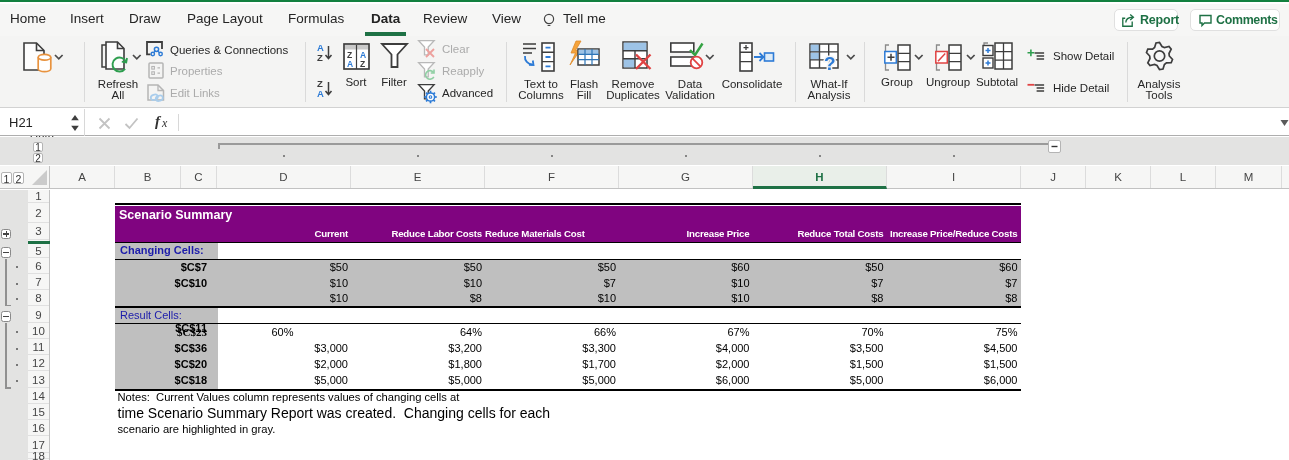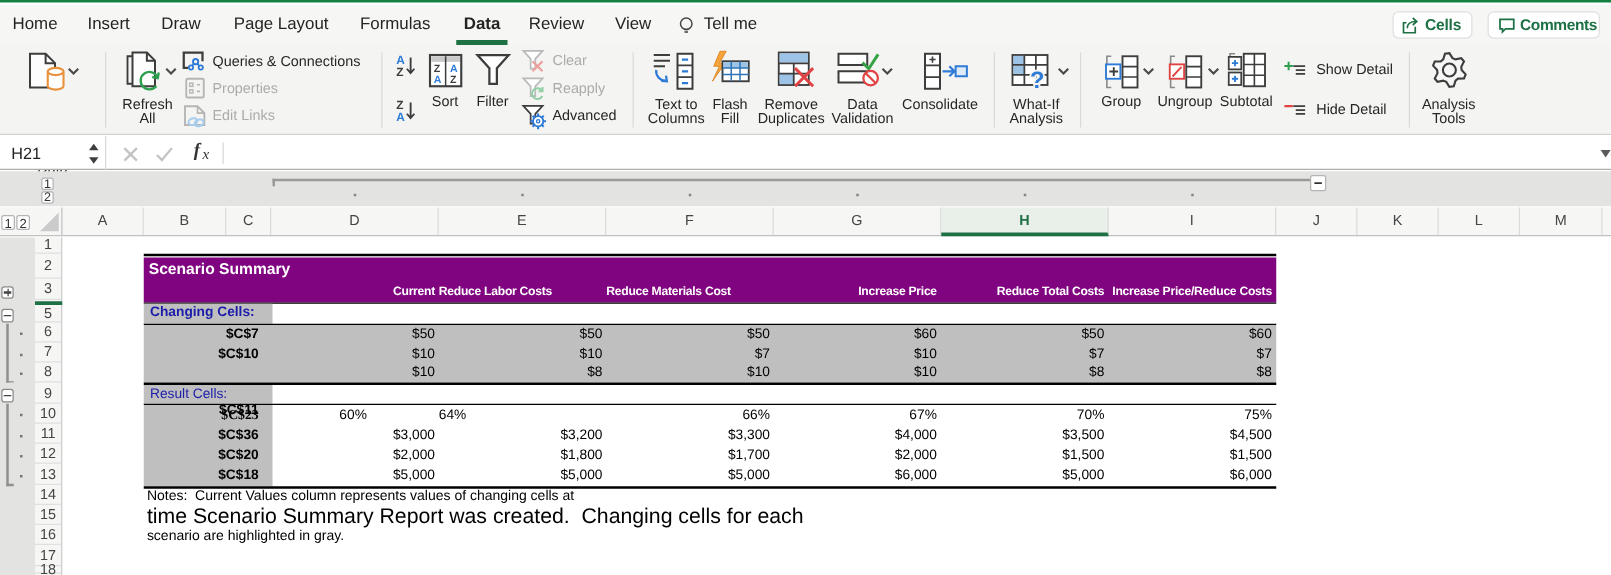--- a/index.html
+++ b/index.html
@@ -53,21 +53,21 @@
     <path d="M6.3 11.5 L9.7 11.5 M6.6 13.5 L9.4 13.5" stroke="#444" stroke-width="1.2" fill="none"></path>
   </svg>
 
   <div class="abs" style="left:1114px; top:5px; width:64px; height:22px; background:#fff; border:1px solid #e0e0e0; border-radius:5px;"></div>
   <div class="abs" style="left:1190px; top:5px; width:90px; height:22px; background:#fff; border:1px solid #e0e0e0; border-radius:5px;"></div>
   <svg class="abs" style="left:1121px; top:9px;" width="16" height="15" viewBox="0 0 16 15">
     <path d="M4.2 5.2 L1.8 5.2 L1.8 13.2 L11.2 13.2 L11.2 8.4" fill="none" stroke="#1e7145" stroke-width="1.35"></path>
     <path d="M4.8 9.6 C4.8 5.6 7.2 4.2 11.8 4.2" fill="none" stroke="#1e7145" stroke-width="1.35"></path>
     <path d="M9.2 1.4 L12.4 4.2 L9.2 7.0" fill="none" stroke="#1e7145" stroke-width="1.35"></path>
   </svg>
-  <span class="abs" style="left:1140px; top:9px; font-size:12.5px; letter-spacing:-0.2px; font-weight:bold; color:#1e7145;">Cells</span>
+  <span class="abs" style="left:1140px; top:9px; font-size:12.5px; letter-spacing:-0.2px; font-weight:bold; color:#1e7145;">Report</span>
   <svg class="abs" style="left:1198px; top:9px;" width="15" height="15" viewBox="0 0 15 15">
     <path d="M2 2.5 L13 2.5 L13 10 L6.5 10 L4 12.5 L4 10 L2 10 Z" fill="none" stroke="#1e7145" stroke-width="1.4"></path>
   </svg>
   <span class="abs" style="left:1216px; top:9px; font-size:12.4px; letter-spacing:-0.3px; font-weight:bold; color:#1e7145;">Comments</span>
 </div>
 
 <div id="ribbon" class="abs">
   <div class="rsep" style="left:84px;"></div>
   <div class="rsep" style="left:305px;"></div>
   <div class="rsep" style="left:506px;"></div>
@@ -372,21 +372,21 @@
     <div class="rh" style="top:247.5px; height:15.2px; line-height:15.2px;">17</div>
     <div class="rh" style="top:263.8px; height:5.2px; line-height:5.2px;">18</div>
     <div class="abs" style="left:0; top:50.5px; width:22px; height:3px; background:#1e7145;"></div>
 </div>
 <div id="sheet" class="abs" style="left:50px; top:190px; width:1239px; height:270px; background:#fff;"></div>
 <div id="tablelayer">
     <div class="abs" style="left:114.5px; top:203.4px; width:906.0px; height:2.1px; background:#000;"></div>
     <div class="abs" style="left:114.5px; top:205.5px; width:906.0px; height:36px; background:#800480;"></div>
     <div class="abs" style="left:119px; top:204.5px; width:300px; height:20px; line-height:20px; font-size:12.5px; font-weight:bold; color:#fff;">Scenario Summary</div>
     <div class="abs" style="left:217px; top:227px; width:131px; height:13px; line-height:13px; font-size:9.7px; letter-spacing:-0.2px; font-weight:bold; color:#fff; text-align:right;">Current</div>
-    <div class="abs" style="left:351px; top:227px; width:131px; height:13px; line-height:13px; font-size:9.7px; letter-spacing:-0.2px; font-weight:bold; color:#fff; text-align:left;">Reduce Labor Costs</div>
+    <div class="abs" style="left:351px; top:227px; width:131px; height:13px; line-height:13px; font-size:9.7px; letter-spacing:-0.2px; font-weight:bold; color:#fff; text-align:right;">Reduce Labor Costs</div>
     <div class="abs" style="left:485px; top:227px; width:131px; height:13px; line-height:13px; font-size:9.7px; letter-spacing:-0.2px; font-weight:bold; color:#fff; text-align:left;">Reduce Materials Cost</div>
     <div class="abs" style="left:619px; top:227px; width:130.5px; height:13px; line-height:13px; font-size:9.7px; letter-spacing:-0.2px; font-weight:bold; color:#fff; text-align:right;">Increase Price</div>
     <div class="abs" style="left:753px; top:227px; width:130.5px; height:13px; line-height:13px; font-size:9.7px; letter-spacing:-0.2px; font-weight:bold; color:#fff; text-align:right;">Reduce Total Costs</div>
     <div class="abs" style="left:887px; top:227px; width:130.5px; height:13px; line-height:13px; font-size:9.7px; letter-spacing:-0.2px; font-weight:bold; color:#fff; text-align:right;">Increase Price/Reduce Costs</div>
     <div class="abs" style="left:114.5px; top:241.5px; width:906.0px; height:1.6px; background:#000;"></div>
     <div class="abs" style="left:114.5px; top:243.1px; width:103px; height:15.5px; background:#bfbfbf;"></div>
     <div class="abs" style="left:120px; top:244.4px; width:200px; height:13px; line-height:13px; font-size:11px; font-weight:bold; color:#1c1cab;">Changing Cells:</div>
     <div class="abs" style="left:114.5px; top:258.6px; width:906.0px; height:1.5px; background:#000;"></div>
     <div class="abs" style="left:114.5px; top:260.1px; width:906.0px; height:45.9px; background:#bfbfbf;"></div>
     <div class="abs" style="left:114.5px; top:306px; width:906.0px; height:1.5px; background:#000;"></div>
@@ -411,21 +411,21 @@
     <div class="abs" style="left:887px; top:276.5px; width:130.5px; height:13px; line-height:13px; font-size:11px; text-align:right;">$7</div>
     <div class="abs" style="left:130px; top:292.1px; width:77px; height:13px; line-height:13px; font-size:11px; font-weight:bold; text-align:right;margin-top:30px;">$C$11</div>
     <div class="abs" style="left:217px; top:292.1px; width:131px; height:13px; line-height:13px; font-size:11px; text-align:right;">$10</div>
     <div class="abs" style="left:351px; top:292.1px; width:131px; height:13px; line-height:13px; font-size:11px; text-align:right;">$8</div>
     <div class="abs" style="left:485px; top:292.1px; width:131px; height:13px; line-height:13px; font-size:11px; text-align:right;">$10</div>
     <div class="abs" style="left:619px; top:292.1px; width:130.5px; height:13px; line-height:13px; font-size:11px; text-align:right;">$10</div>
     <div class="abs" style="left:753px; top:292.1px; width:130.5px; height:13px; line-height:13px; font-size:11px; text-align:right;">$8</div>
     <div class="abs" style="left:887px; top:292.1px; width:130.5px; height:13px; line-height:13px; font-size:11px; text-align:right;">$8</div>
     <div class="abs" style="left:130px; top:325.5px; width:77px; height:13px; line-height:13px; font-size:11px; font-weight:bold; text-align:right;font-family:Liberation Serif, serif;">$C$23</div>
     <div class="abs" style="left:217px; top:325.5px; width:131px; height:13px; line-height:13px; font-size:11px; text-align:center;">60%</div>
-    <div class="abs" style="left:351px; top:325.5px; width:131px; height:13px; line-height:13px; font-size:11px; ">64%</div>
+    <div class="abs" style="left:351px; top:325.5px; width:131px; height:13px; line-height:13px; font-size:11px; text-align:right;">64%</div>
     <div class="abs" style="left:485px; top:325.5px; width:131px; height:13px; line-height:13px; font-size:11px; text-align:right;">66%</div>
     <div class="abs" style="left:619px; top:325.5px; width:130.5px; height:13px; line-height:13px; font-size:11px; text-align:right;">67%</div>
     <div class="abs" style="left:753px; top:325.5px; width:130.5px; height:13px; line-height:13px; font-size:11px; text-align:right;">70%</div>
     <div class="abs" style="left:887px; top:325.5px; width:130.5px; height:13px; line-height:13px; font-size:11px; text-align:right;">75%</div>
     <div class="abs" style="left:130px; top:341.8px; width:77px; height:13px; line-height:13px; font-size:11px; font-weight:bold; text-align:right;">$C$36</div>
     <div class="abs" style="left:217px; top:341.8px; width:131px; height:13px; line-height:13px; font-size:11px; text-align:right;">$3,000</div>
     <div class="abs" style="left:351px; top:341.8px; width:131px; height:13px; line-height:13px; font-size:11px; text-align:right;">$3,200</div>
     <div class="abs" style="left:485px; top:341.8px; width:131px; height:13px; line-height:13px; font-size:11px; text-align:right;">$3,300</div>
     <div class="abs" style="left:619px; top:341.8px; width:130.5px; height:13px; line-height:13px; font-size:11px; text-align:right;">$4,000</div>
     <div class="abs" style="left:753px; top:341.8px; width:130.5px; height:13px; line-height:13px; font-size:11px; text-align:right;">$3,500</div>
@@ -438,21 +438,21 @@
     <div class="abs" style="left:753px; top:358.0px; width:130.5px; height:13px; line-height:13px; font-size:11px; text-align:right;">$1,500</div>
     <div class="abs" style="left:887px; top:358.0px; width:130.5px; height:13px; line-height:13px; font-size:11px; text-align:right;">$1,500</div>
     <div class="abs" style="left:130px; top:374.2px; width:77px; height:13px; line-height:13px; font-size:11px; font-weight:bold; text-align:right;">$C$18</div>
     <div class="abs" style="left:217px; top:374.2px; width:131px; height:13px; line-height:13px; font-size:11px; text-align:right;">$5,000</div>
     <div class="abs" style="left:351px; top:374.2px; width:131px; height:13px; line-height:13px; font-size:11px; text-align:right;">$5,000</div>
     <div class="abs" style="left:485px; top:374.2px; width:131px; height:13px; line-height:13px; font-size:11px; text-align:right;">$5,000</div>
     <div class="abs" style="left:619px; top:374.2px; width:130.5px; height:13px; line-height:13px; font-size:11px; text-align:right;">$6,000</div>
     <div class="abs" style="left:753px; top:374.2px; width:130.5px; height:13px; line-height:13px; font-size:11px; text-align:right;">$5,000</div>
     <div class="abs" style="left:887px; top:374.2px; width:130.5px; height:13px; line-height:13px; font-size:11px; text-align:right;">$6,000</div>
     <div class="abs" style="left:117.5px; top:390.0px; width:600px; height:14px; line-height:14px; font-size:11.2px;">Notes:&nbsp; Current Values column represents values of changing cells at</div>
-    <div class="abs" style="left:117.5px; top:406.2px; width:600px; height:14px; line-height:14px; font-size:17px;">time Scenario Summary Report was created.&nbsp; Changing cells for each</div>
+    <div class="abs" style="left:117.5px; top:406.2px; width:600px; height:14px; line-height:14px; font-size:14px;">time Scenario Summary Report was created.&nbsp; Changing cells for each</div>
     <div class="abs" style="left:117.5px; top:422.4px; width:600px; height:14px; line-height:14px; font-size:11.2px;">scenario are highlighted in gray.</div>
   </div>
 <div id="gutterlayer">
     <div class="abs" style="left:0.8px; top:228.6px; width:10.5px; height:10.5px; background:#fff; border:1.4px solid #8a8a8a; border-radius:2.5px;"></div>
     <div class="abs" style="left:3.4000000000000004px; top:233.2px; width:5.6px; height:1.4px; background:#444;"></div>
     <div class="abs" style="left:5.5px; top:231.1px; width:1.4px; height:5.6px; background:#444;"></div>
     <div class="abs" style="left:0.8px; top:247.0px; width:10.5px; height:10.5px; background:#fff; border:1.4px solid #8a8a8a; border-radius:2.5px;"></div>
     <div class="abs" style="left:3.4000000000000004px; top:251.6px; width:5.6px; height:1.4px; background:#444;"></div>
     <div class="abs" style="left:0.8px; top:311.0px; width:10.5px; height:10.5px; background:#fff; border:1.4px solid #8a8a8a; border-radius:2.5px;"></div>
     <div class="abs" style="left:3.4000000000000004px; top:315.6px; width:5.6px; height:1.4px; background:#444;"></div>

